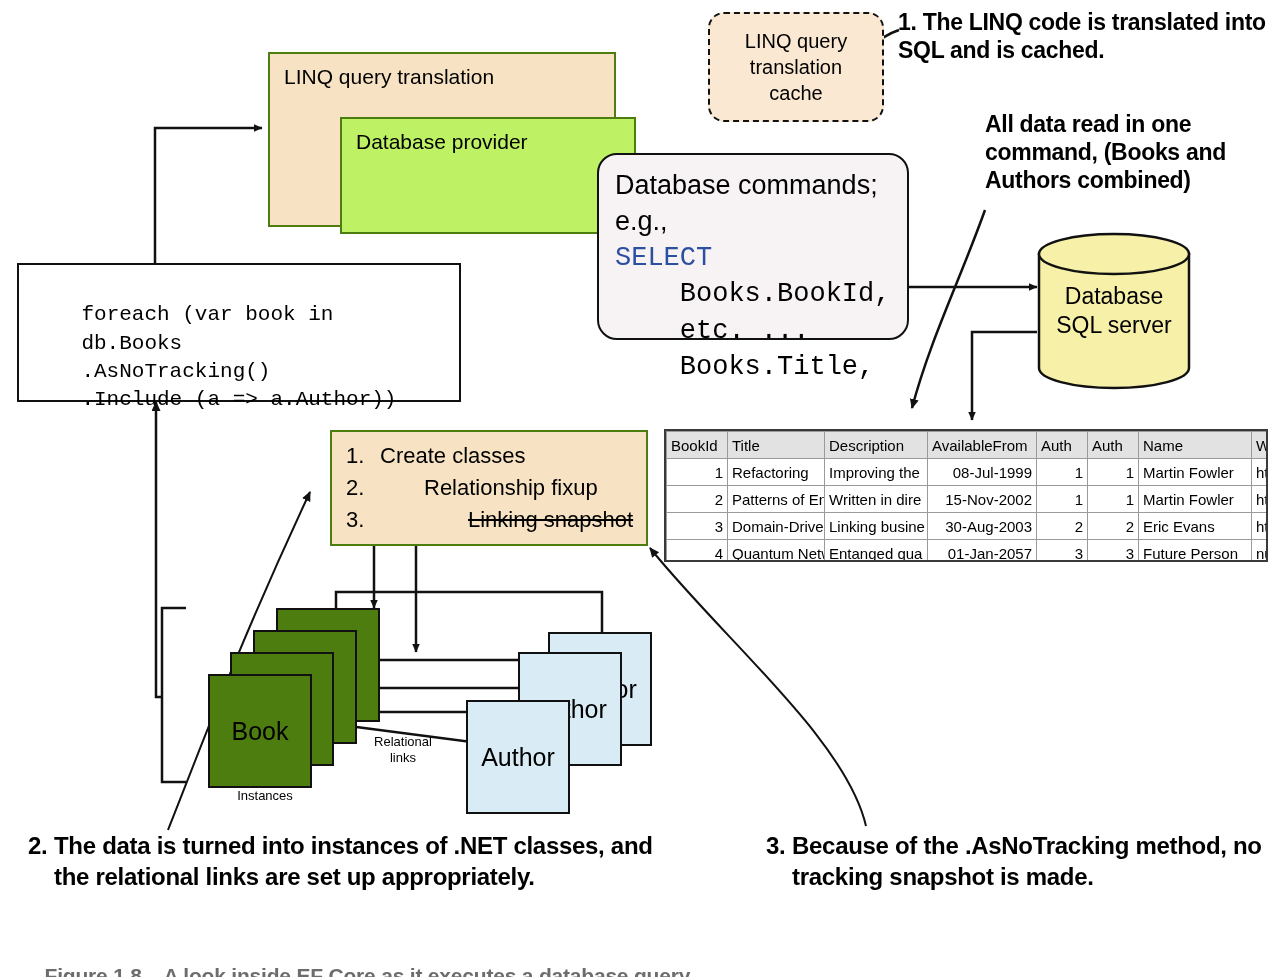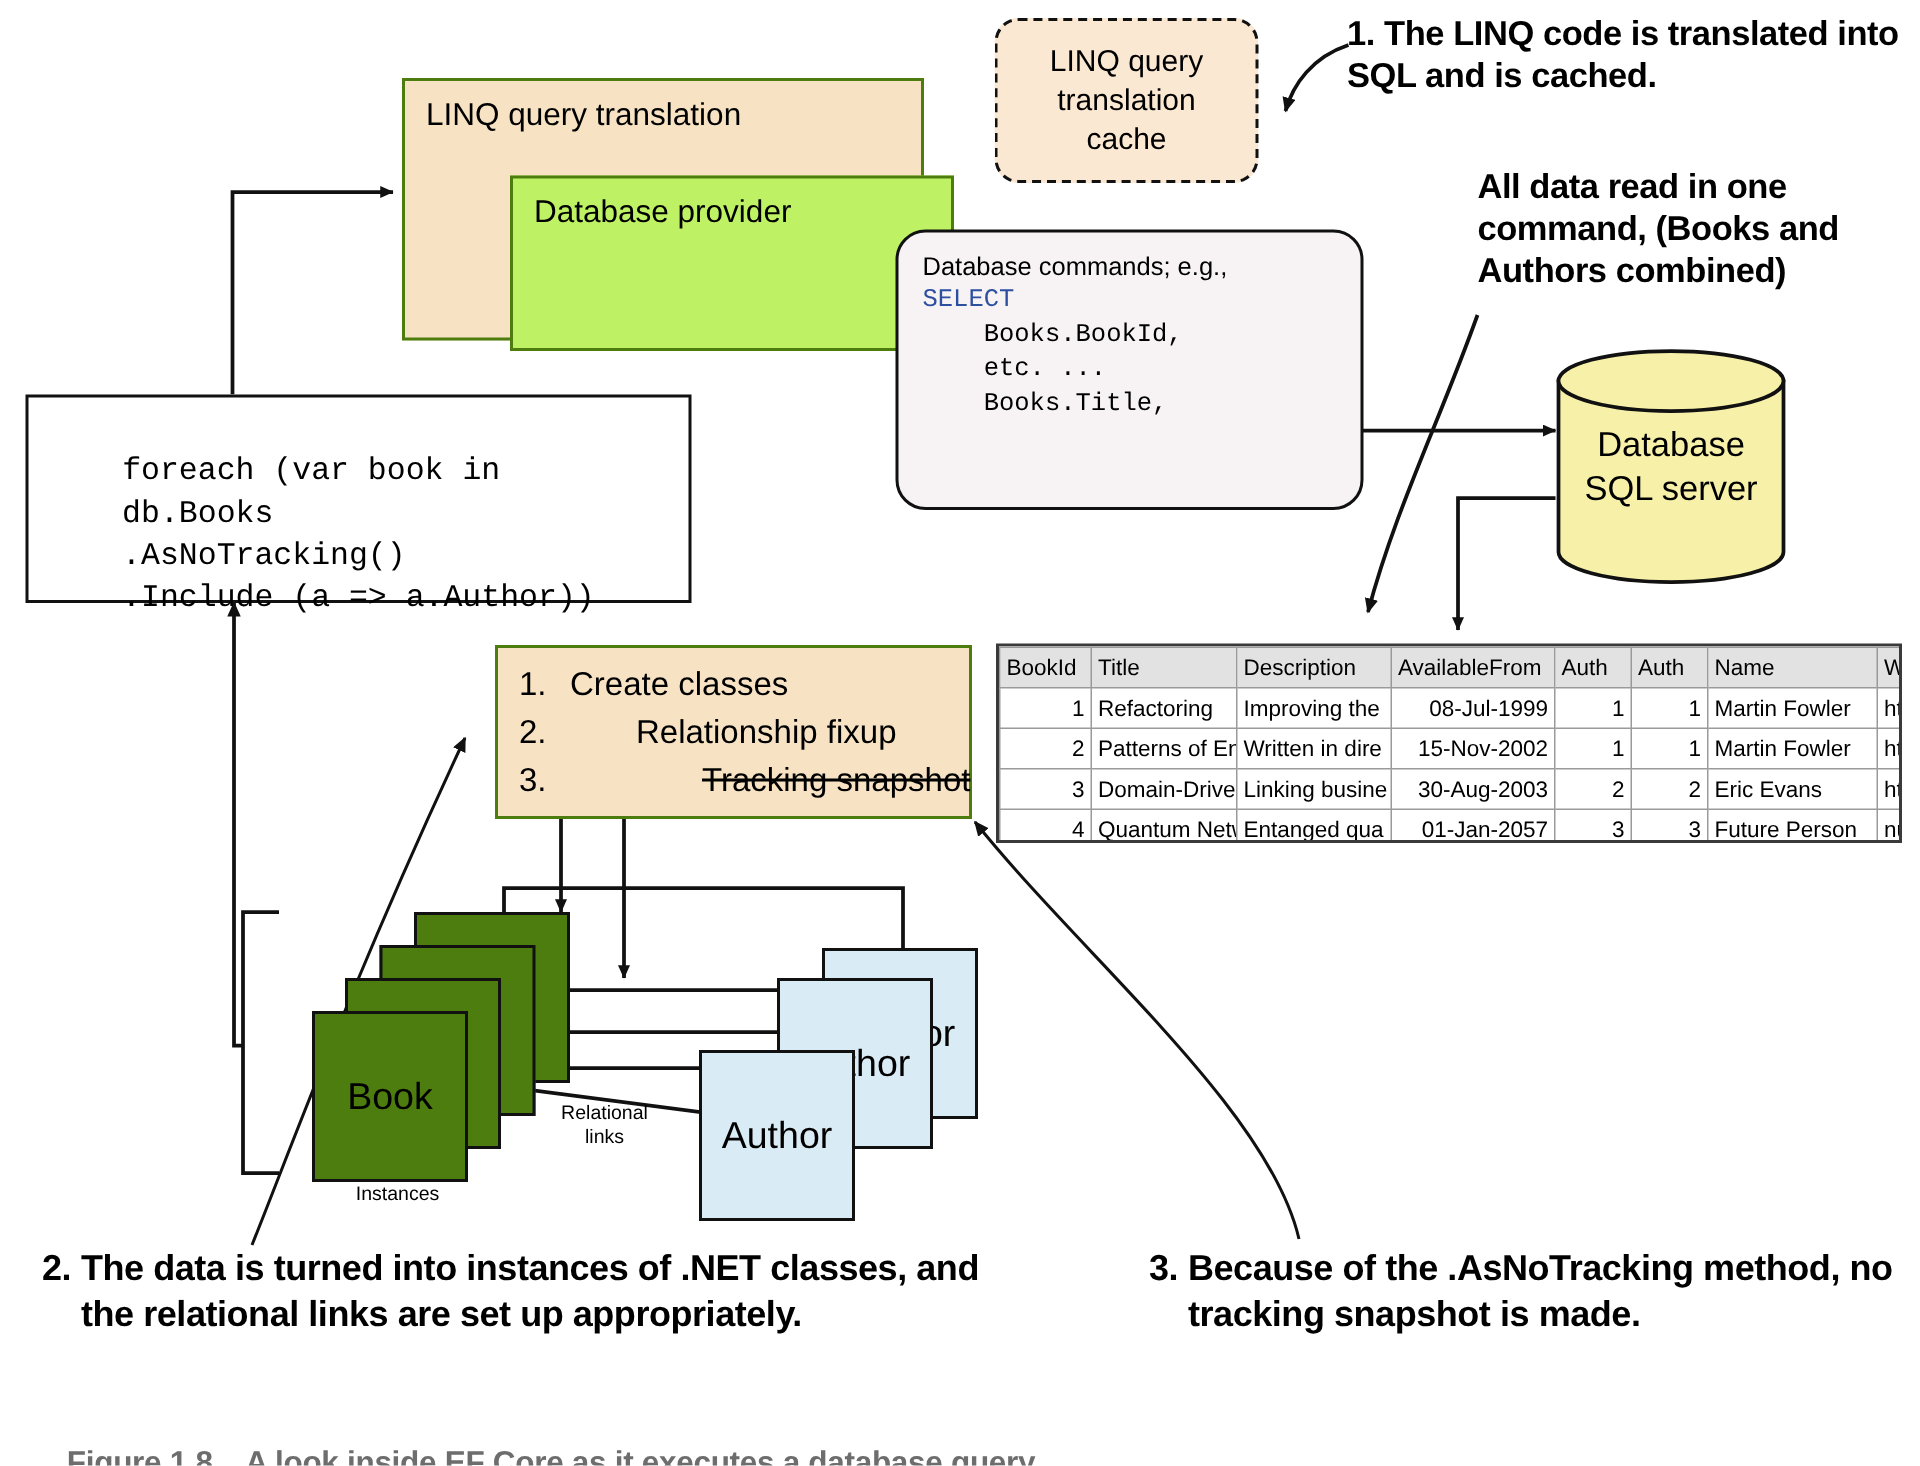--- a/index.html
+++ b/index.html
@@ -25,28 +25,28 @@
   .linq-box{background:#f7e3c3;}
   .provider-box{background:#bef264;}
   .steps-box{background:#f7e3c3;flex-direction:column;padding:8px 14px;}
 
   
   .cache-box{
     background:#fbe8d2;
     border:2.5px dashed #111;
     border-radius:16px;
     display:flex;align-items:center;justify-content:center;
-    text-align:center;font-size:20px;line-height:1.3;
+    text-align:center;font-size:20px;line-height:1.3;margin-left:45px;
   }
   .cmd-box{
     background:#f7f3f5;
     border:2.5px solid #111;
     border-radius:20px;
     padding:12px 16px;
-    font-size:17px;line-height:1.35;
+    font-size:27px;line-height:1.35;
   }
 
   
   .code-box{
     background:#fff;border:2px solid #111;
     font-family:"Liberation Mono","DejaVu Sans Mono",monospace;
     font-size:21px;line-height:1.35;
     padding:8px 12px;white-space:pre;
   }
   .mono{font-family:"Liberation Mono","DejaVu Sans Mono",monospace;}
@@ -255,21 +255,21 @@
     <div class="step-line">
       <span class="step-num">1.</span>
       <span>Create classes</span>
     </div>
     <div class="step-line">
       <span class="step-num">2.</span>
       <span style="padding-left:44px;">Relationship fixup</span>
     </div>
     <div class="step-line">
       <span class="step-num">3.</span>
-      <span class="strike" style="padding-left:88px;">Tracking snapshot</span>
+      <span class="strike" style="padding-left:88px;">Linking snapshot</span>
     </div>
   </div>
 
   <div class="card card-book" style="left:276px;top:608px;width:104px;height:114px;">
       <span>Book</span>
     </div>
   <div class="card card-book" style="left:253px;top:630px;width:104px;height:114px;">
       <span>Book</span>
     </div>
   <div class="card card-book" style="left:230px;top:652px;width:104px;height:114px;">

